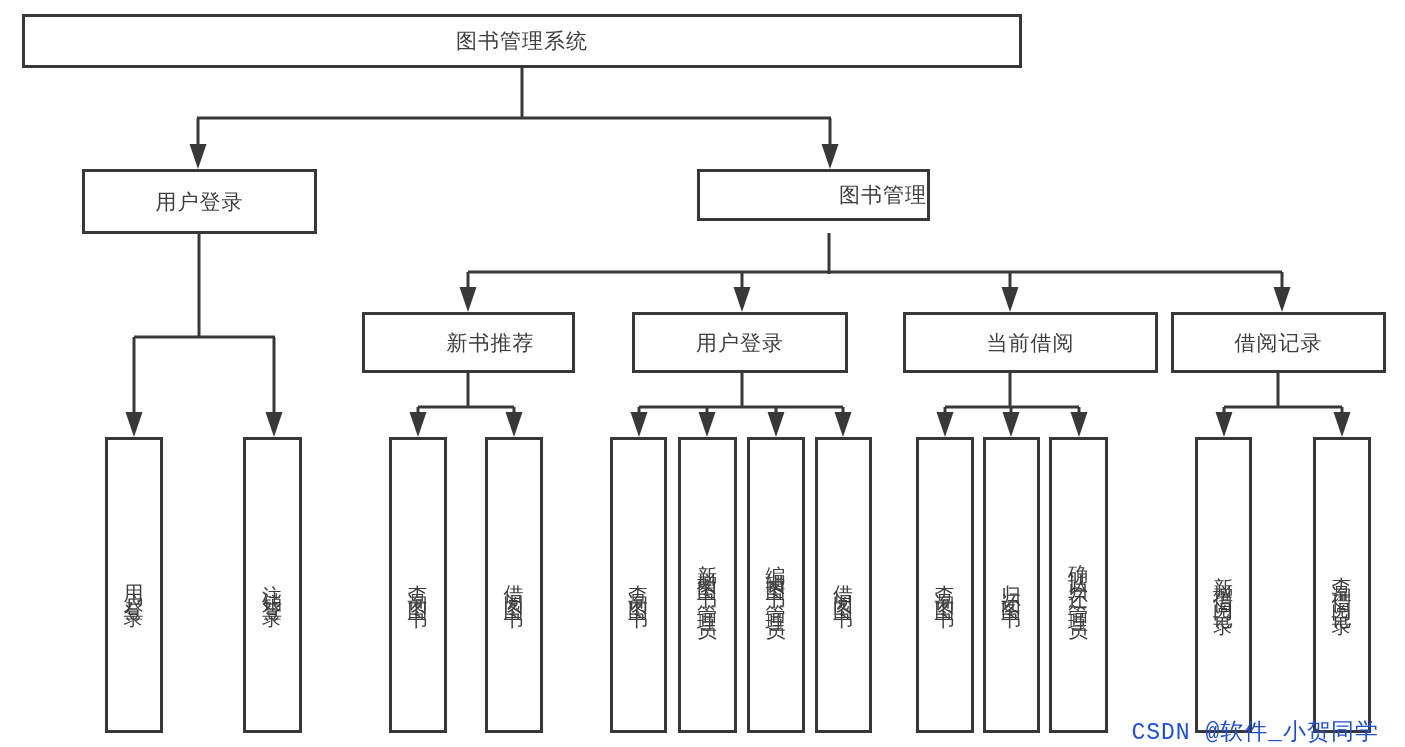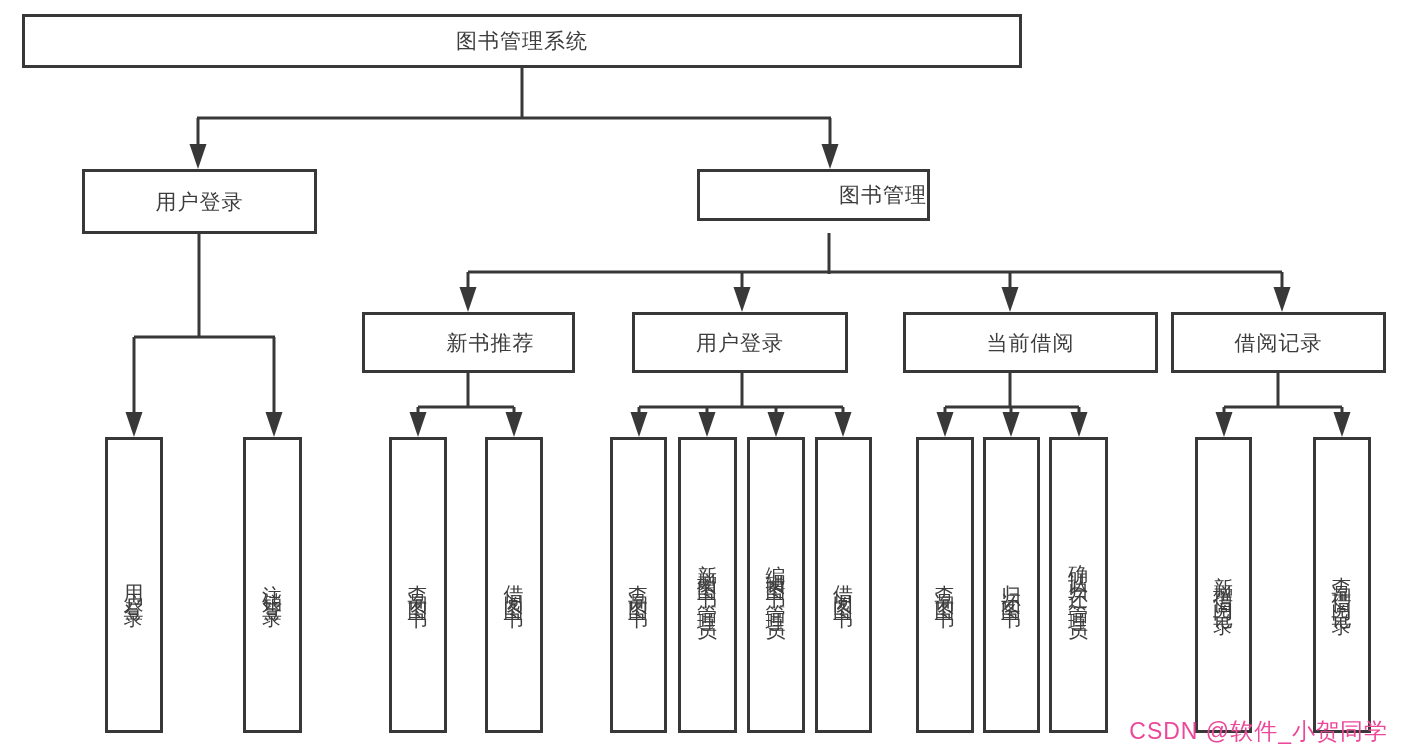--- a/index.html
+++ b/index.html
@@ -46,27 +46,28 @@
     writing-mode:vertical-rl;
     text-orientation:mixed;
     font-size:20px;
     letter-spacing:8px;
     line-height:1;
     white-space:nowrap;
     color:#3d3d3d;
   }
   .watermark{
     position:absolute;
-    right:17px;
+    right:26px;
     top:716px;
     font-size:23px;
-    color:#ec4899;
+    color:#1d4ed8;
     letter-spacing:1px;
     white-space:nowrap;
     z-index:5;
+    font-family:Liberation Mono, monospace;
   }
 </style>
 </head>
 <body>
 
 <div class="canvas">
 
   <svg class="connector-layer" viewBox="0 0 1405 747" xmlns="http://www.w3.org/2000/svg">
       <line x1="522" y1="68" x2="522" y2="119" stroke="#383838" stroke-width="3"></line>
       <line x1="197" y1="118" x2="831" y2="118" stroke="#383838" stroke-width="3"></line>

